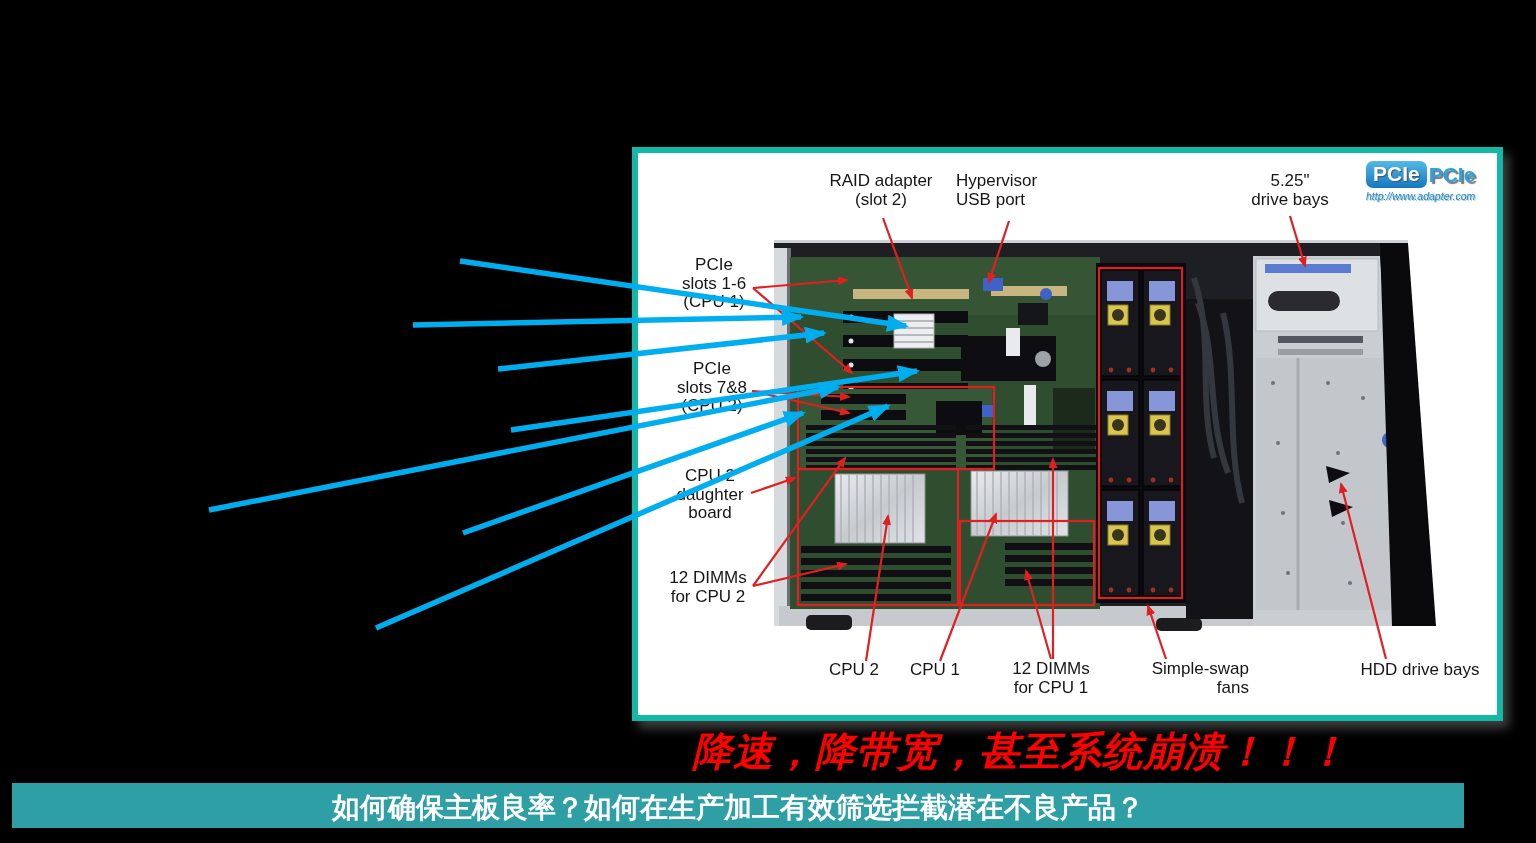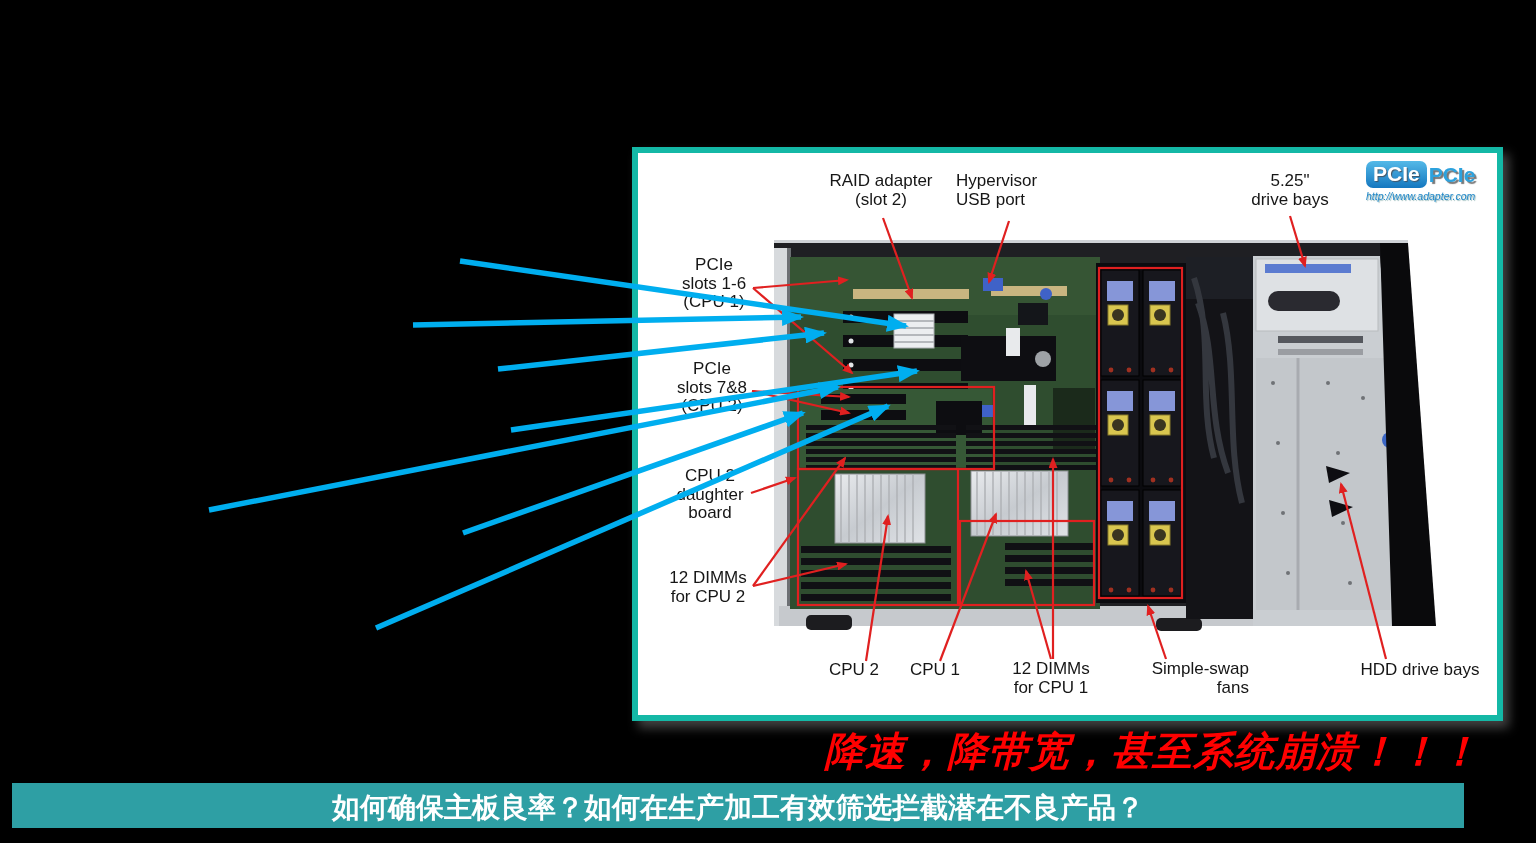--- a/index.html
+++ b/index.html
@@ -23,21 +23,21 @@
     text-shadow:2px 2px 1px #777;}
   .logo-url{color:#1f86c8;font-size:10.5px;font-style:italic;margin-top:2px;
     text-shadow:1px 1px 1px #9bb;}
 
   
   .arrows-overlay{position:absolute;left:0;top:0;width:1536px;height:843px;pointer-events:none;}
 
   
   .warning{position:absolute;left:560px;top:724px;width:920px;height:54px;
     color:var(--warning-red,#f00);font-size:40px;font-weight:bold;font-style:italic;
-    text-align:right;letter-spacing:1px;white-space:nowrap;}
+    text-align:center;letter-spacing:1px;white-space:nowrap;}
 
   
   .banner{position:absolute;left:12px;top:783px;width:1452px;height:45px;
     background:var(--banner-teal,#2e9fa4);color:#fff;font-size:28px;font-weight:bold;
     text-align:center;line-height:49px;white-space:nowrap;}
 </style>
 </head>
 <body>
 
 <div class="slide">

